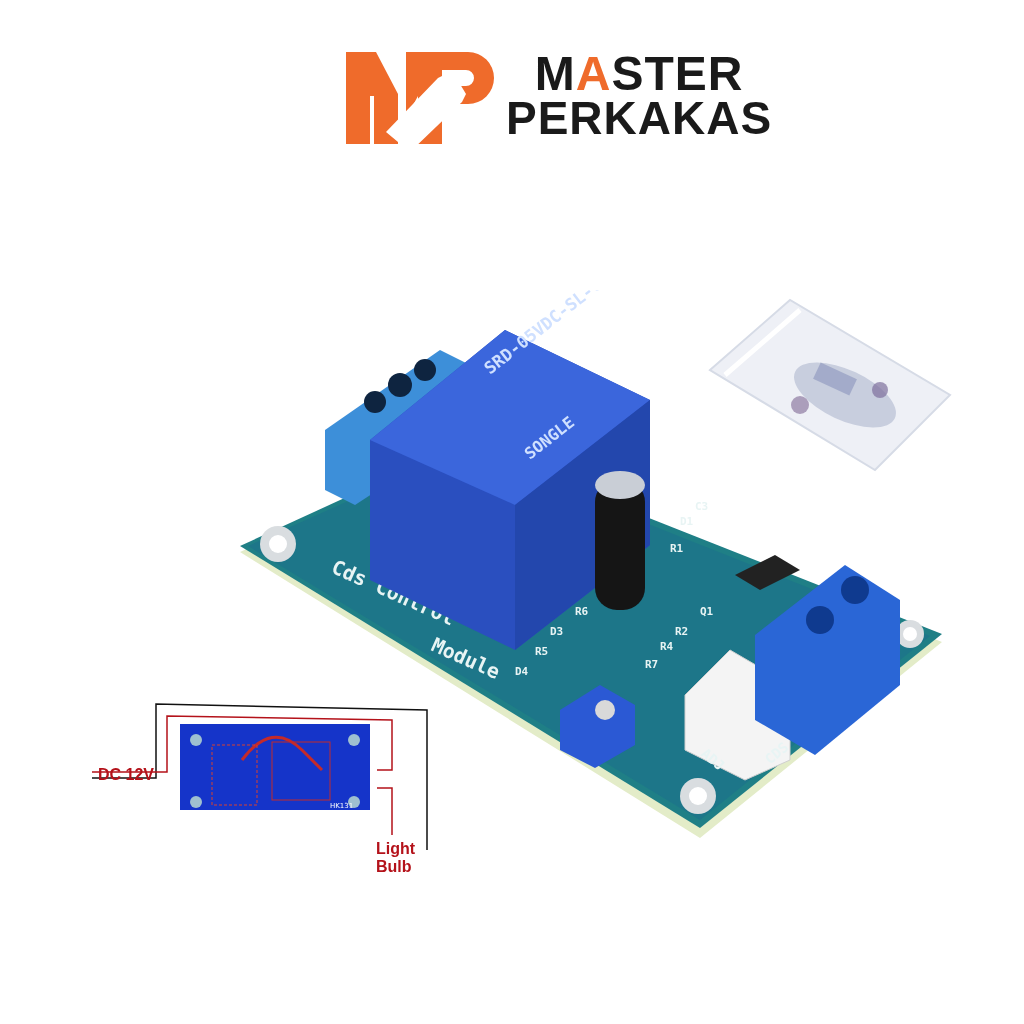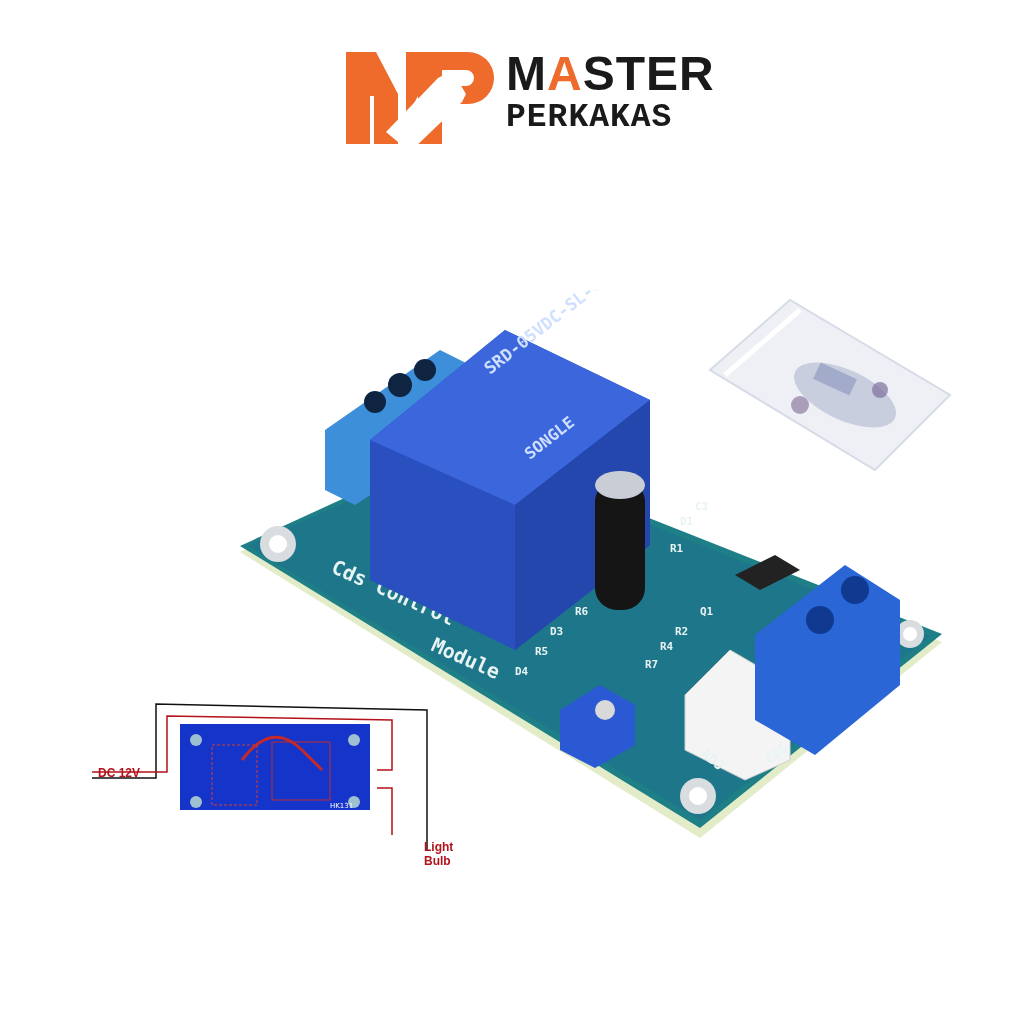--- a/index.html
+++ b/index.html
@@ -3,26 +3,26 @@
 <meta charset="utf-8">
 <style>
   html,body{margin:0;padding:0;background:#ffffff;}
   body{width:1024px;height:1024px;position:relative;overflow:hidden;font-family:"DejaVu Sans",sans-serif;}
   .abs{position:absolute;}
   
   .logo{left:346px;top:48px;width:340px;height:100px;}
   .logo-mark{left:0;top:0;width:150px;height:96px;}
   .logo-text{left:160px;top:4px;font-family:"Liberation Sans",sans-serif;font-weight:bold;color:#1a1a1a;letter-spacing:1px;line-height:44px;}
   .logo-line1{font-size:48px;display:block;text-align:center;}
-  .logo-line2{font-size:33px;display:block;font-family:Liberation Mono, monospace;}
+  .logo-line2{font-size:46px;display:block;}
   .accent-a{color:#ef6b2b;}
   
   .product{left:230px;top:290px;width:730px;height:560px;}
   .inset{left:92px;top:690px;width:350px;height:170px;}
-  .inset-label{font-family:"Liberation Sans",sans-serif;font-weight:bold;font-size:12px;color:#b4121a;}
+  .inset-label{font-family:"Liberation Sans",sans-serif;font-weight:bold;font-size:16px;color:#b4121a;}
   .silk{font-family:"DejaVu Sans Mono",monospace;font-weight:bold;fill:#e8f4f4;}
   .relay-text{font-family:"DejaVu Sans Mono",monospace;fill:#cfe0ff;font-weight:bold;}
 </style>
 </head>
 <body>
 
 <div class="abs logo">
   <svg class="abs logo-mark" viewBox="0 0 150 96" width="150" height="96">
     <polygon points="0,4 30,4 52,46 52,96 28,96 28,48 24,48 24,96 0,96" fill="#ef6b2b"></polygon>
     <polygon points="60,4 96,4 96,96 72,96 72,48 60,70" fill="#ef6b2b"></polygon>
@@ -109,14 +109,14 @@
     <circle cx="104" cy="50" r="6" fill="#9fc0d0"></circle>
       <circle cx="262" cy="50" r="6" fill="#9fc0d0"></circle>
     <circle cx="104" cy="112" r="6" fill="#9fc0d0"></circle>
       <circle cx="262" cy="112" r="6" fill="#9fc0d0"></circle>
     <rect x="180" y="52" width="58" height="58" fill="none" stroke="#c42a2a"></rect>
     <path d="M150,70 q30,-40 60,-10 l20,20" fill="none" stroke="#c42a2a" stroke-width="3"></path>
     <rect x="120" y="55" width="45" height="60" fill="none" stroke="#d8412e" stroke-dasharray="3,2"></rect>
     <text x="238" y="118" font-size="7" fill="#ffffff">HK131</text>
   </svg>
   <div class="abs inset-label" style="left:6px;top:76px;">DC 12V</div>
-  <div class="abs inset-label" style="left:284px;top:150px;margin-left:48px;">Light Bulb</div>
+  <div class="abs inset-label" style="left:284px;top:150px;">Light Bulb</div>
 </div>
 
 </body></html>

